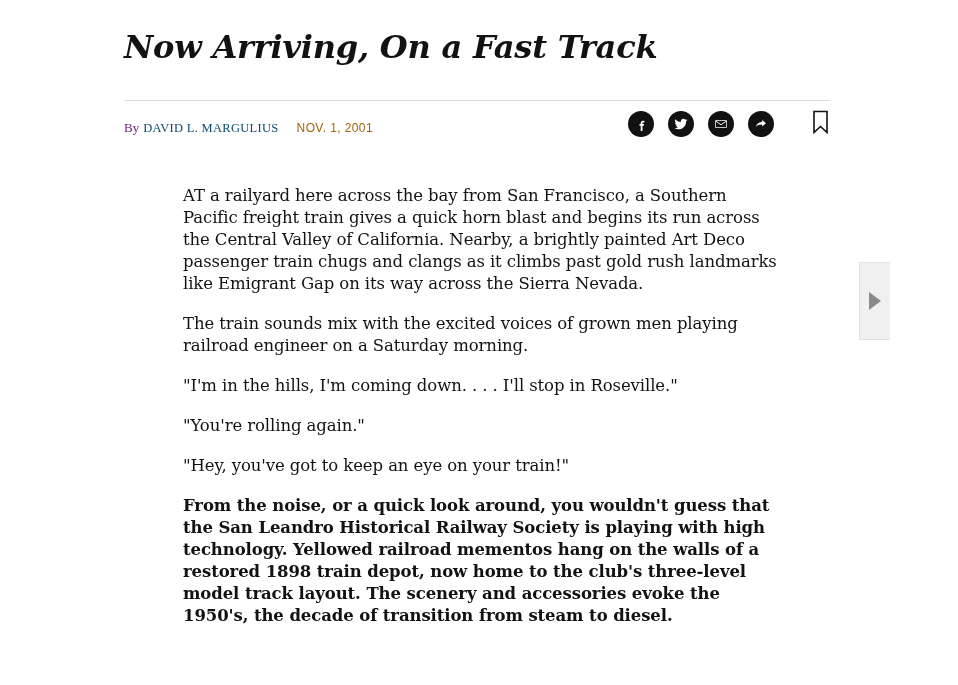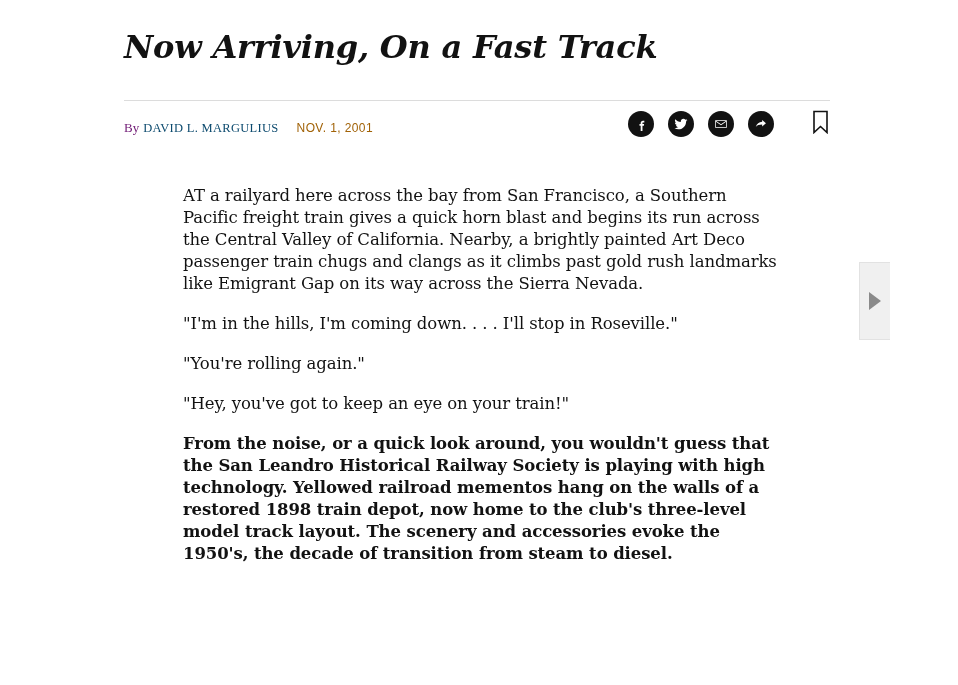--- a/index.html
+++ b/index.html
@@ -211,20 +211,21 @@
               <path fill="none" stroke="#121212" stroke-width="1.6" d="M2 1.5h13v21l-6.5-6-6.5 6z"></path>
             </svg>
           </span>
         </div>
 
       </div>
     </div>
 
     <div class="body-col">
       <p class="para">AT a railyard here across the bay from San Francisco, a Southern Pacific freight train gives a quick horn blast and begins its run across the Central Valley of California. Nearby, a brightly painted Art Deco passenger train chugs and clangs as it climbs past gold rush landmarks like Emigrant Gap on its way across the Sierra Nevada.</p>
+      <p class="para">The train sounds mix with the excited voices of grown men playing railroad engineer on a Saturday morning.</p>
       <p class="para">"I'm in the hills, I'm coming down. . . . I'll stop in Roseville."</p>
       <p class="para">"You're rolling again."</p>
       <p class="para">"Hey, you've got to keep an eye on your train!"</p>
       <p class="para">From the noise, or a quick look around, you wouldn't guess that the San Leandro Historical Railway Society is playing with high technology. Yellowed railroad mementos hang on the walls of a restored 1898 train depot, now home to the club's three-level model track layout. The scenery and accessories evoke the 1950's, the decade of transition from steam to diesel.</p>
     </div>
 
   </div>
 
   <div class="side-tab">
     <span class="arrow"></span>

